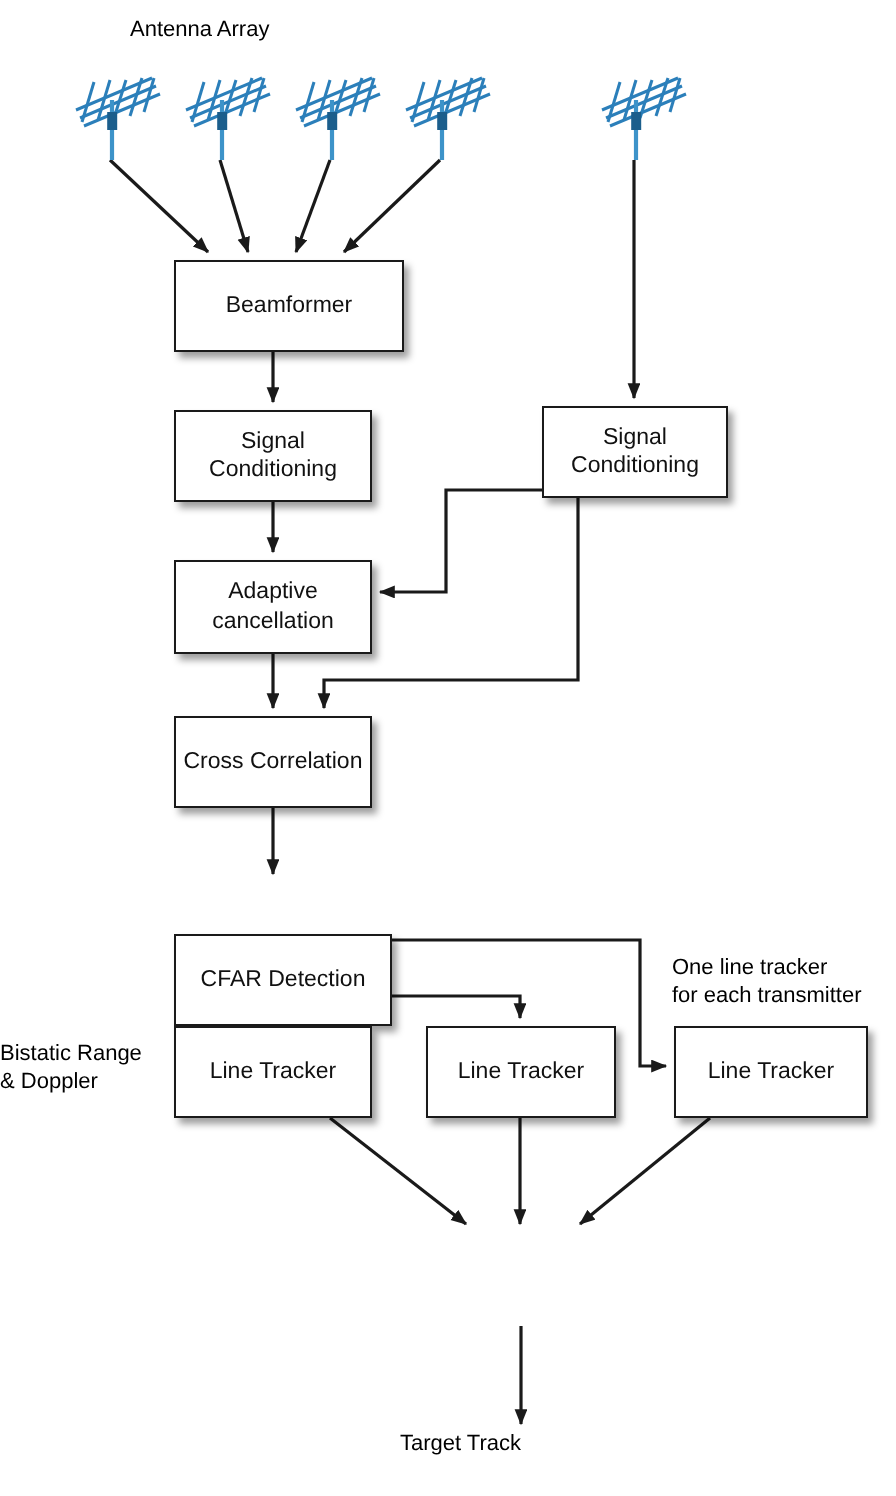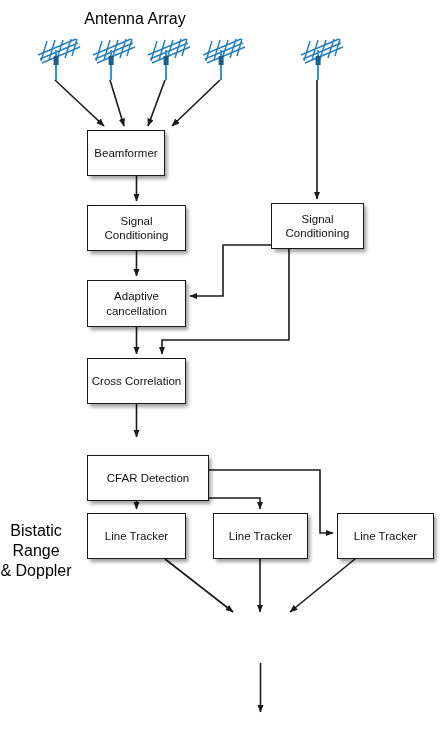--- a/index.html
+++ b/index.html
@@ -4,21 +4,21 @@
 <style>
   html,body{margin:0;padding:0;background:#ffffff;}
   body{width:448px;height:748px;position:relative;overflow:hidden;
        font-family:"Liberation Sans","DejaVu Sans",sans-serif;color:#000;}
   #stage{position:absolute;left:0;top:0;width:448px;height:748px;}
   #wires{position:absolute;left:0;top:0;width:448px;height:748px;}
   .box{position:absolute;background:#ffffff;border:1.6px solid #1a1a1a;
        box-sizing:border-box;display:flex;align-items:center;justify-content:center;
        text-align:center;line-height:1.22;font-size:11.5px;color:#111;
        box-shadow:2.5px 3px 3.5px rgba(0,0,0,0.38);z-index:3;}
-  .lbl{position:absolute;text-align:center;font-size:16px;line-height:1.25;
+  .lbl{position:absolute;font-size:11px;line-height:1.25;
        color:#000;z-index:3;white-space:pre-line;}
   .ant{position:absolute;z-index:2;}
 </style>
 </head>
 <body>
 
 <div id="stage">
 
   <svg id="wires" viewBox="0 0 448 748" xmlns="http://www.w3.org/2000/svg">
     <defs>
@@ -121,34 +121,37 @@
       <line x1="11" y1="5" x2="5" y2="25"></line>
         <line x1="19" y1="4" x2="13" y2="24"></line>
       <line x1="27" y1="4" x2="21" y2="23"></line>
         <line x1="35" y1="3" x2="29" y2="22"></line>
       <line x1="41" y1="3" x2="36" y2="20"></line>
     </g>
     <line x1="19" y1="14" x2="19" y2="44" stroke="#3d93c9" stroke-width="2.1"></line>
     <rect x="16.6" y="20" width="5" height="9" fill="#1b5e8c"></rect>
   </svg>
 
-  <div class="box" style="left:87px;top:130px;width:78px;height:46px">Beamformer</div>
+  <div class="box" style="left:87px;top:130px;width:115px;height:46px">Beamformer</div>
   <div class="box" style="left:87px;top:205px;width:99px;height:46px">Signal
 Conditioning</div>
   <div class="box" style="left:271px;top:203px;width:93px;height:46px">Signal
 Conditioning</div>
   <div class="box" style="left:87px;top:358px;width:99px;height:46px">Cross
 Correlation</div>
   <div class="box" style="left:87px;top:280px;width:99px;height:47px">Adaptive
 cancellation</div>
-  <div class="box" style="left:87px;top:455px;width:122px;height:46px">CFAR Detection</div>
+  <div class="box" style="left:87px;top:467px;width:109px;height:46px">CFAR Detection</div>
   <div class="box" style="left:87px;top:513px;width:99px;height:46px">Line
 Tracker</div>
   <div class="box" style="left:213px;top:513px;width:95px;height:46px">Line
 Tracker</div>
   <div class="box" style="left:337px;top:513px;width:97px;height:46px">Line
 Tracker</div>
 
   <div class="lbl" style="left:65px;top:9px;width:140px">Antenna Array</div>
   <div class="lbl" style="left:0px;top:521px;width:72px">Bistatic Range
 &amp; Doppler</div>
+  <div class="lbl" style="left:336px;top:478px;width:112px">One line tracker
+for each transmitter</div>
+  <div class="lbl" style="left:200px;top:716px;width:121px">Target Track</div>
 
 </div>
 
 </body></html>

